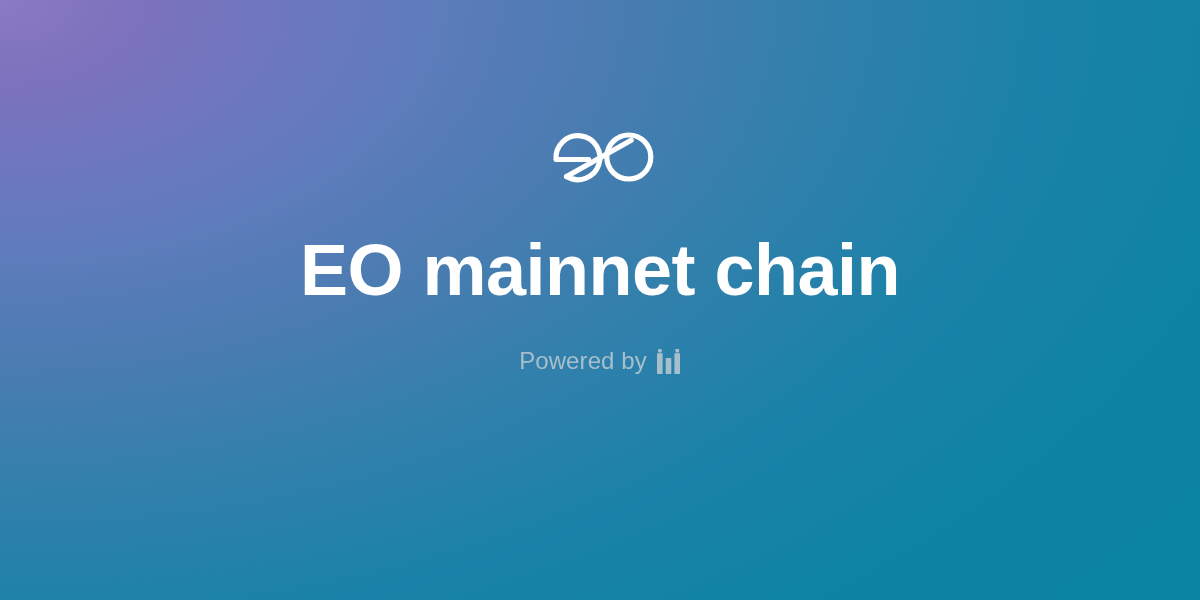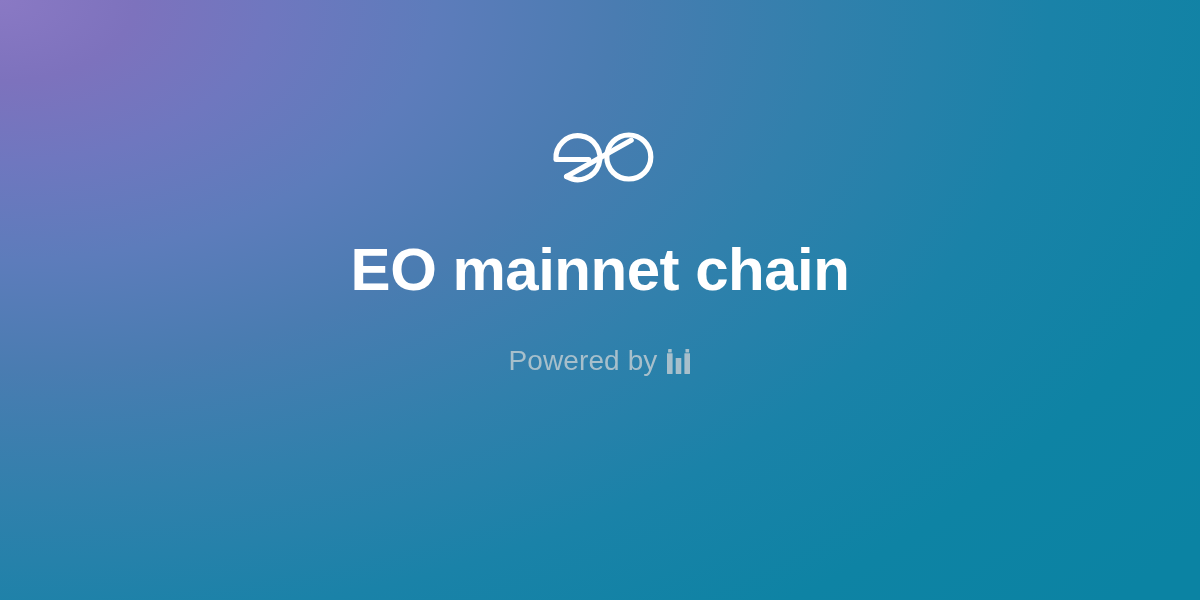--- a/index.html
+++ b/index.html
@@ -51,35 +51,35 @@
   .brand-mark svg { display: block; width: 110px; height: 62px; }
 
   
   .headline {
     margin-top: 42px;
     width: 1000px;
     text-align: center;
     color: #ffffff;
     font-family: "Liberation Sans", sans-serif;
     font-weight: bold;
-    font-size: 60px;
+    font-size: 72px;
     line-height: 80px;
     letter-spacing: -0.5px;
     text-rendering: optimizeLegibility;
   }
 
   
   .powered-row {
     margin-top: 37px;
     display: flex;
     align-items: center;
     justify-content: center;
     gap: 9px;
     color: #a7bfcb;
-    font-size: 28px;
+    font-size: 24px;
     line-height: 28px;
     font-weight: normal;
     letter-spacing: 0.1px;
   }
   .powered-prefix { color: #a7bfcb; }
   .blockscout-icon { display: block; width: 23px; height: 25px; margin: 0 1px; }
   .blockscout-icon svg { display: block; }
   .blockscout-name { color: #b5c9d2; }
 </style>
 </head>

